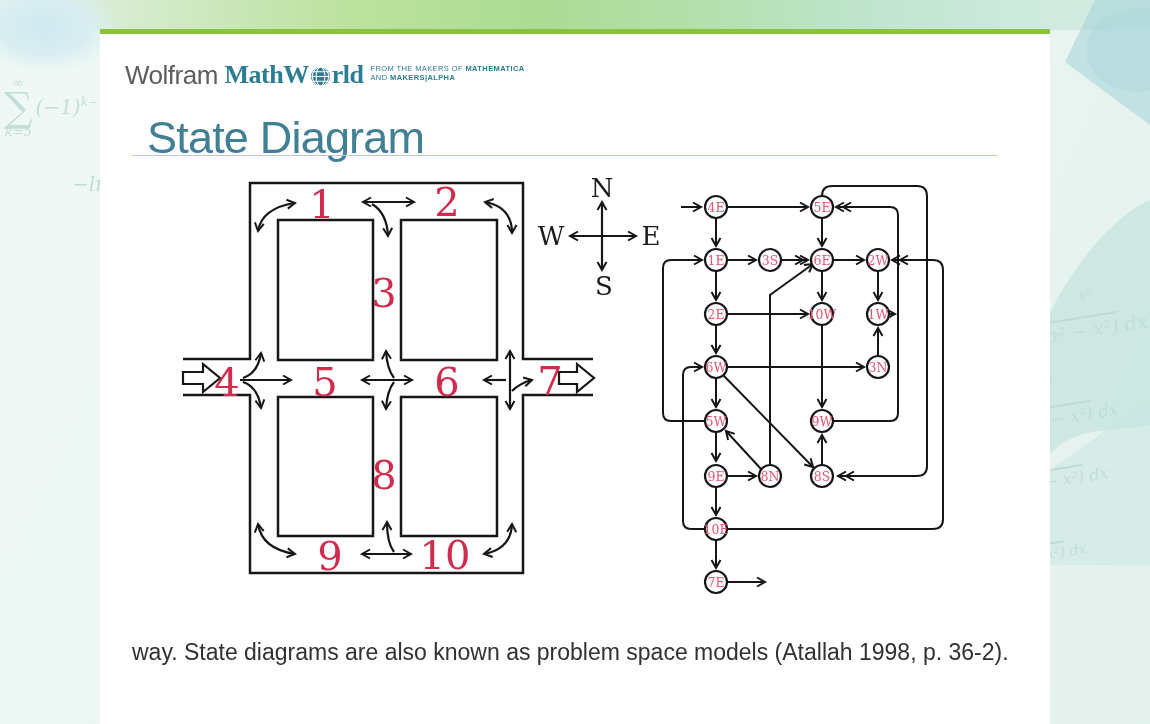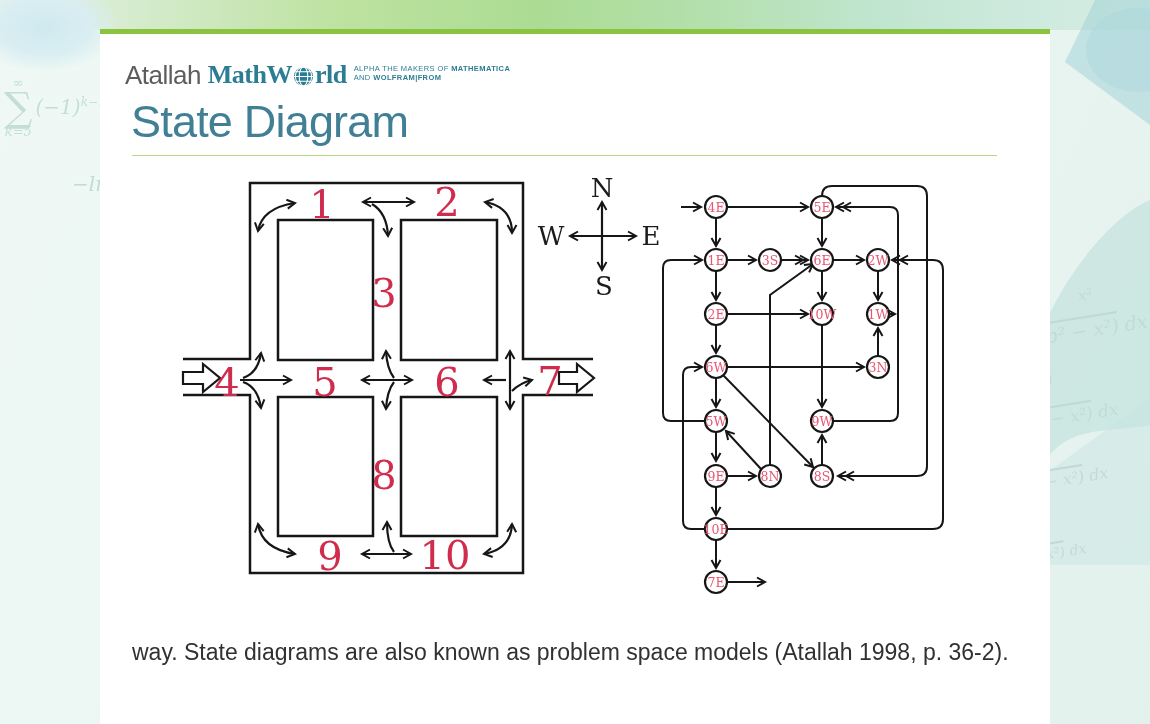--- a/index.html
+++ b/index.html
@@ -25,21 +25,21 @@
   .ovl{border-top:2px solid #bedad5;padding-top:1px;}
   
   .card{position:absolute;left:100px;top:29px;width:950px;height:695px;background:#ffffff;
         border-top:5px solid #8ac43e;box-sizing:border-box;}
   .logo-row{position:absolute;left:25px;top:26px;display:flex;align-items:flex-start;cursor:pointer;}
   .lg-wolfram{font-size:26px;font-weight:500;color:#5c5d5f;letter-spacing:-.5px;}
   .lg-mw{font-size:26px;font-weight:700;color:#2b7d94;letter-spacing:-.5px;display:flex;align-items:center;font-family:Liberation Serif, serif;}
   .lg-globe{margin:3px 1px 0 1px;}
   .tagline{margin:4px 0 0 7px;font-size:7.5px;color:#2b7d94;line-height:1.25;letter-spacing:.4px;}
   .tagline b{font-weight:700;}
-  .title{position:absolute;left:31px;top:62px;margin:0;font-size:45px;font-weight:400;
+  .title{position:absolute;left:31px;top:62px;margin:16px;font-size:45px;font-weight:400;
          color:#417f94;letter-spacing:-.8px;font-family:"Liberation Sans",sans-serif;}
   .rule{position:absolute;left:32px;top:121px;width:865px;height:1px;background:#b6d887;border:none;margin:0;}
   .fig{position:absolute;left:30px;top:134px;}
   .para{position:absolute;left:32px;top:599px;width:880px;font-size:23px;color:#313131;line-height:38.5px;}
   
   .wall{fill:none;stroke:#161616;stroke-width:2.5;}
   .room{fill:#ffffff;stroke:#161616;stroke-width:2.5;}
   .arrow{fill:none;stroke:#161616;stroke-width:2.2;}
   .gedge{fill:none;stroke:#161616;stroke-width:2;}
   .portal{fill:#ffffff;stroke:#161616;stroke-width:2.2;stroke-linejoin:miter;}
@@ -76,37 +76,37 @@
   <div class="formula fr" style="left:1078px;top:286px;font-size:15px;"><span class="ovl"></span><span>x²</span></div>
   <div class="formula fr" style="left:1038px;top:318px;font-size:19px;"><span class="ovl">(b² − x²)</span><span> dx</span></div>
   <div class="formula fr" style="left:1040px;top:370px;font-size:16px;"><span></span><span>²)</span></div>
   <div class="formula fr" style="left:1038px;top:405px;font-size:17px;"><span class="ovl">² − x²)</span><span> dx</span></div>
   <div class="formula fr" style="left:1044px;top:468px;font-size:16px;"><span class="ovl">− x²)</span><span> dx</span></div>
   <div class="formula fr" style="left:1046px;top:543px;font-size:14px;"><span class="ovl">x²)</span><span> dx</span></div>
 
   <div class="card">
 
     <div class="logo-row">
-      <span class="lg-wolfram">Atallah</span>
+      <span class="lg-wolfram">Wolfram</span>
       <span class="lg-wolfram">&nbsp;</span>
       <span class="lg-mw">
         <span>MathW</span>
         <svg class="lg-globe" width="21" height="21" viewBox="0 0 22 22">
           <circle cx="11" cy="11" r="10" fill="#2b7d94"></circle>
           <ellipse cx="11" cy="11" rx="4.5" ry="10" fill="none" stroke="#ffffff" stroke-width="1.1"></ellipse>
           <ellipse cx="11" cy="11" rx="8.5" ry="10" fill="none" stroke="#ffffff" stroke-width="1.1"></ellipse>
           <line x1="1" y1="11" x2="21" y2="11" stroke="#ffffff" stroke-width="1.1"></line>
           <line x1="2.5" y1="6" x2="19.5" y2="6" stroke="#ffffff" stroke-width="1.1"></line>
           <line x1="2.5" y1="16" x2="19.5" y2="16" stroke="#ffffff" stroke-width="1.1"></line>
         </svg>
         <span>rld</span>
       </span>
       <span class="tagline">
-        <span>ALPHA THE MAKERS OF </span><b>MATHEMATICA</b><br>
-        <span>AND </span><b>WOLFRAM|FROM</b>
+        <span>FROM THE MAKERS OF </span><b>MATHEMATICA</b><br>
+        <span>AND </span><b>MAKERS|ALPHA</b>
       </span>
     </div>
 
     <h1 class="title">State Diagram</h1>
     <div class="rule"></div>
 
     <svg id="fig" class="fig" width="880" height="452" viewBox="130 165 880 452">
       <defs>
         <marker id="ah" viewBox="0 0 13 13" refX="10" refY="6.5" markerWidth="13" markerHeight="13" markerUnits="userSpaceOnUse" orient="auto">
           <path d="M2,2 L10,6.5 L2,11" fill="none" stroke="#161616" stroke-width="2"></path>

